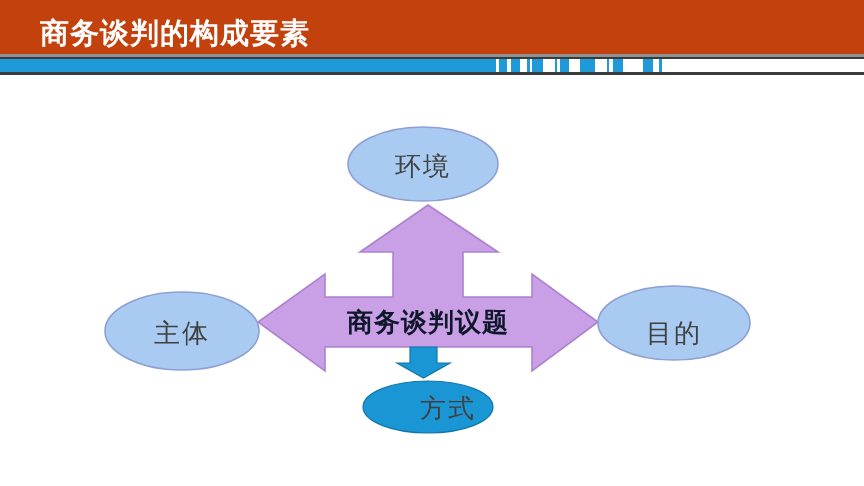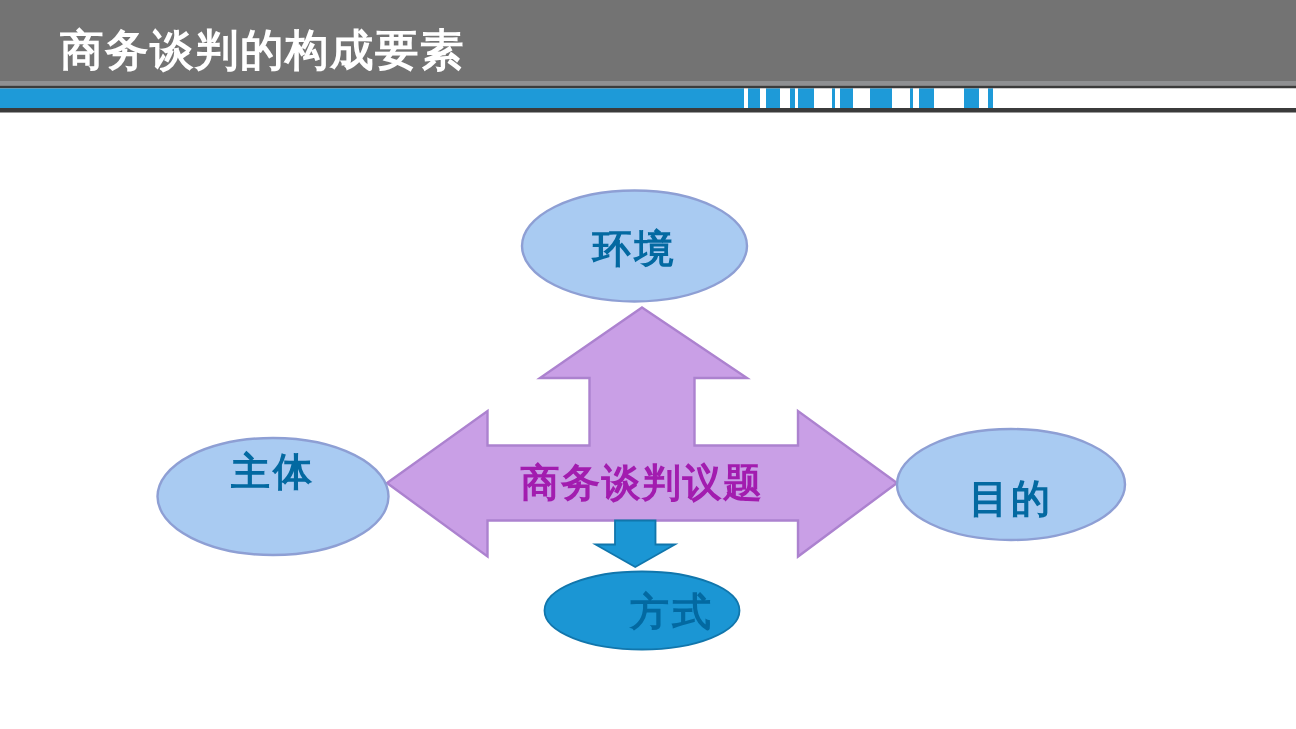--- a/index.html
+++ b/index.html
@@ -7,22 +7,22 @@
     width: 864px; height: 486px;
     position: relative;
     background: #ffffff;
     overflow: hidden;
     font-family: "Liberation Sans", "DejaVu Sans", sans-serif;
   }
 
   
   .header {
     position: absolute; left: 0; top: 0;
-    width: 864px; height: 54px;
-    background: #737373;
+    width: 864px; height: 72px;
+    background: #c2410c;
   }
   .page-title {
     position: absolute; left: 40px; top: 14px;
     font-size: 29px; font-weight: bold;
     color: #ffffff; letter-spacing: 1px;
     white-space: nowrap;
   }
 
   
   .sep-gray  { position: absolute; left: 0; top: 54px; width: 864px; height: 3px; background: #8f9092; }
@@ -44,30 +44,30 @@
       #1e9ad8 643px, #1e9ad8 653px, #ffffff 653px, #ffffff 659px,
       #1e9ad8 659px, #1e9ad8 662px, #ffffff 662px, #ffffff 864px);
   }
 
   
   .diagram-svg { position: absolute; left: 0; top: 0; width: 864px; height: 486px; }
 
   .node-label {
     position: absolute;
     transform: translate(-50%, -50%);
-    font-size: 26px; font-weight: bold;
-    color: #0369a1; letter-spacing: 2px;
+    font-size: 26px; font-weight: normal;
+    color: #404040; letter-spacing: 2px;
     white-space: nowrap;
     text-align: left;
   }
   .center-label {
     position: absolute;
     transform: translate(-50%, -50%);
     font-size: 26px; font-weight: bold;
-    color: #a21caf; letter-spacing: 1px;
+    color: #0f172a; letter-spacing: 1px;
     white-space: nowrap;
     text-align: right;
     font-family: Liberation Mono, monospace;
   }
 </style>
 </head>
 <body>
 
 <div class="header">
   <div class="page-title">商务谈判的构成要素</div>
@@ -88,19 +88,19 @@
 
   <ellipse stroke-width="1.6" cx="182" cy="331" rx="77" ry="39" fill="#a9cbf2" stroke="#8e9fd4"></ellipse>
 
   <ellipse stroke-width="1.6" cx="674" cy="323" rx="76" ry="37" fill="#a9cbf2" stroke="#8e9fd4"></ellipse>
 
   <ellipse stroke-width="1.2" cx="428" cy="407" rx="65" ry="26" fill="#1b96d4" stroke="#1176ac"></ellipse>
 </svg>
 
 <div class="node-label" style="left:423px; top:166px;">环境</div>
 
-<div class="node-label" style="left:182px; top:315px;">主体</div>
+<div class="node-label" style="left:182px; top:333px;">主体</div>
 
 <div class="node-label" style="left:674px; top:333px;">目的</div>
 
 <div class="node-label" style="left:448px; top:408px;">方式</div>
 
 <div class="center-label" style="left:428px; top:322px;">商务谈判议题</div>
 
 </body></html>

